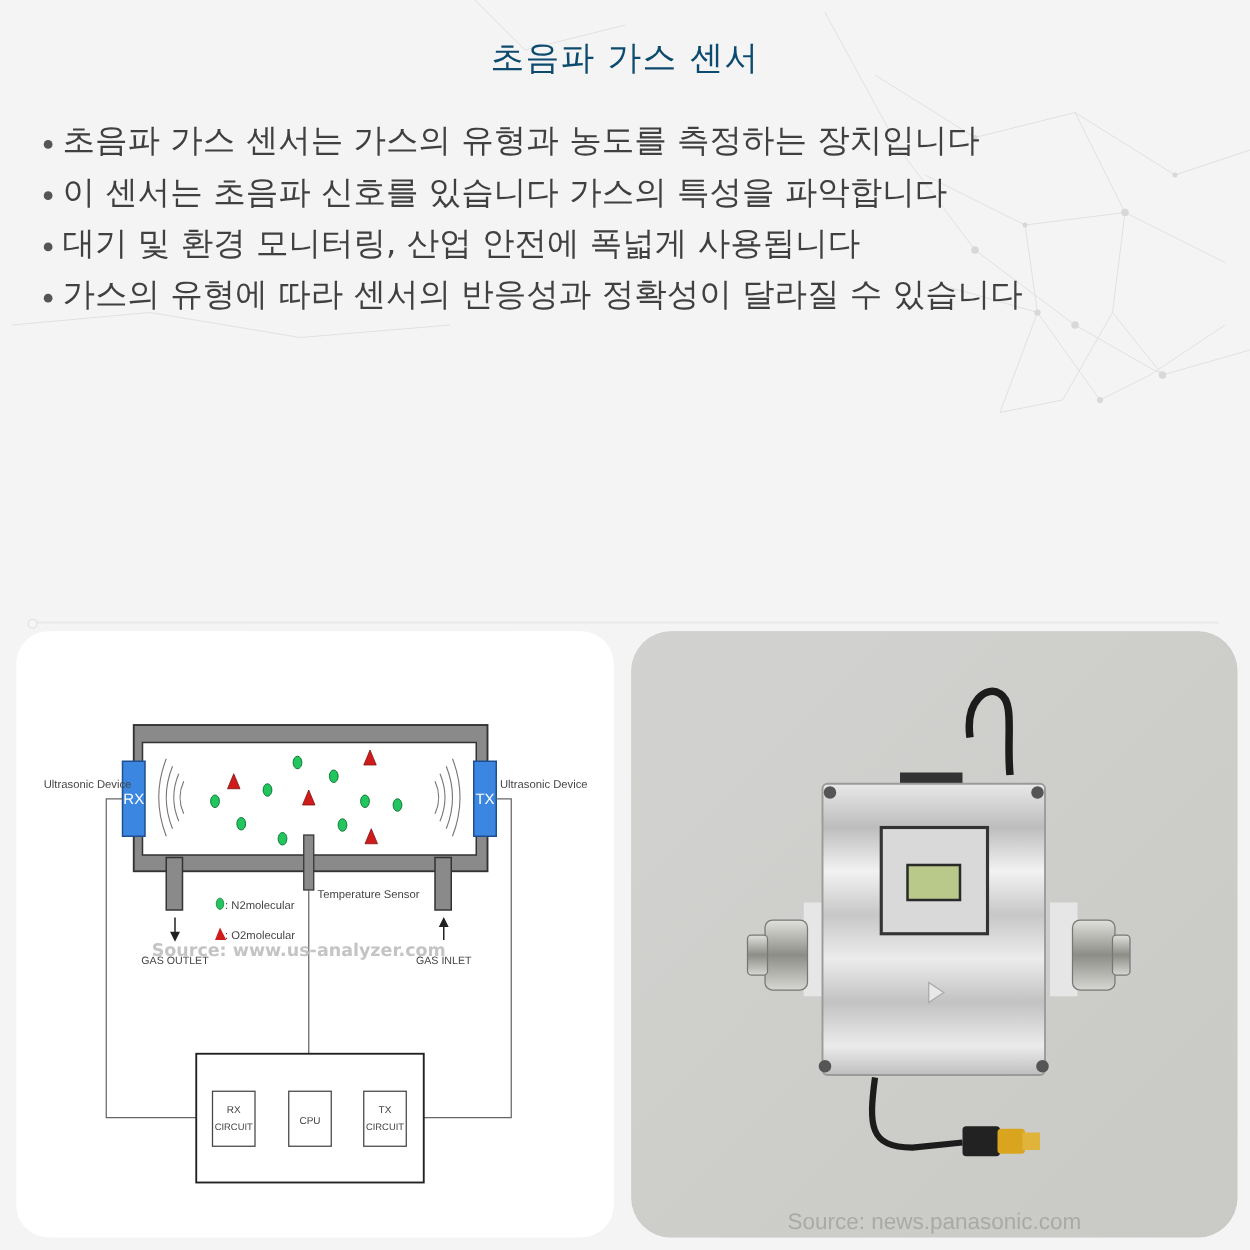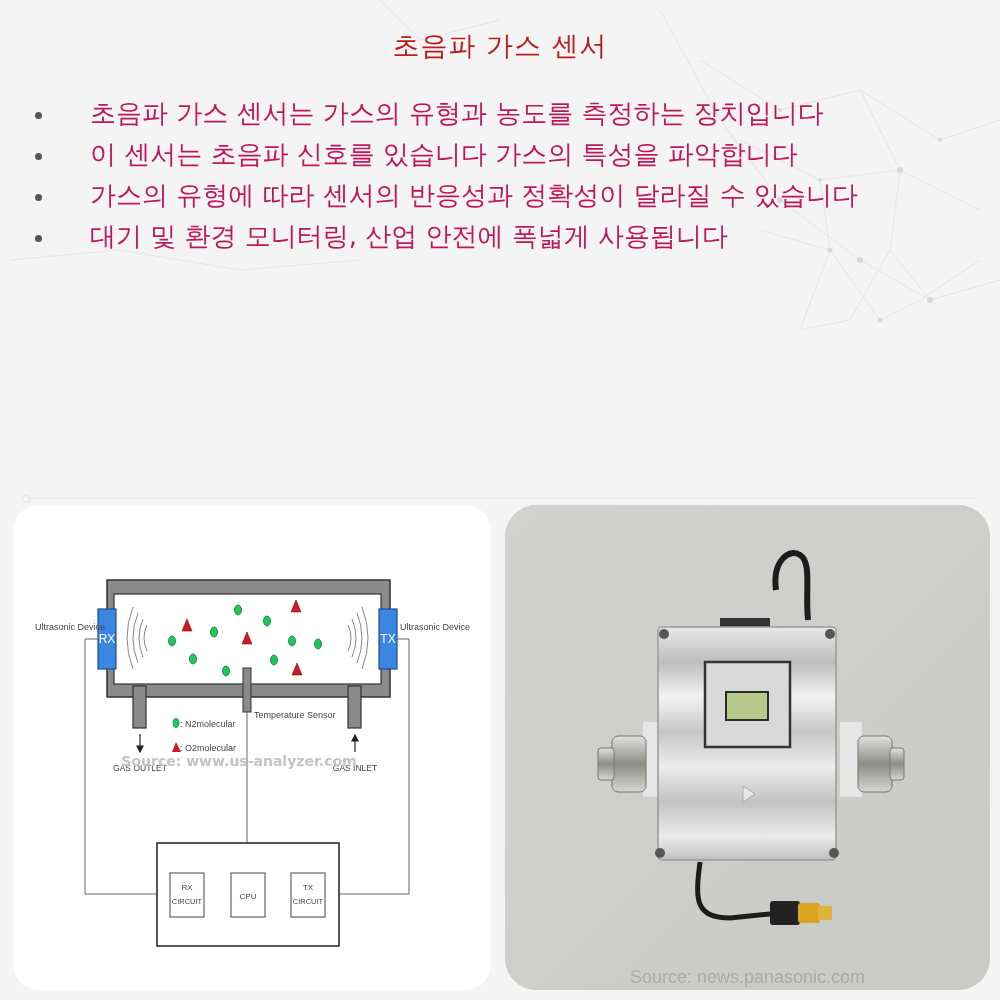--- a/index.html
+++ b/index.html
@@ -6,26 +6,26 @@
     html, body { width: 1000px; height: 1000px; overflow: hidden; }
     body {
       background: #f4f4f4;
       font-family: "DejaVu Sans", sans-serif;
       position: relative;
       color: #555;
     }
     .bg-pattern { position: absolute; left: 0; top: 0; width: 1000px; height: 480px; pointer-events: none; }
     .title {
       position: absolute; top: 28px; left: 0; width: 1000px; text-align: center;
-      font-size: 27px; color: #b91c1c; letter-spacing: 1px;
+      font-size: 27px; color: #0c4a6e; letter-spacing: 1px;
     }
     .bullets { position: absolute; top: 93px; left: 35px; width: 900px; list-style: none; }
     .bullets li {
-      font-size: 26px; line-height: 41px; color: #be185d; white-space: nowrap;
-      display: flex; align-items: center; gap: 40px;
+      font-size: 26px; line-height: 41px; color: #404040; white-space: nowrap;
+      display: flex; align-items: center;
     }
     .bullets .dot { display: inline-block; width: 7px; height: 7px; background: #555; border-radius: 50%; margin-right: 8px; margin-top: 4px; flex: none; }
     .divider {
       position: absolute; top: 497px; left: 25px; width: 950px; height: 2px; background: #ebebeb;
     }
     .divider::before { content: ""; position: absolute; left: -3px; top: -2px; width: 6px; height: 6px; border-radius: 50%; border: 1px solid #e2e2e2; background: #f6f6f6; }
     .panel-left {
       position: absolute; left: 13px; top: 505px; width: 478px; height: 485px;
       background: #ffffff; border-radius: 26px; overflow: hidden;
     }
@@ -73,25 +73,25 @@
   <li>
       <span class="dot"></span>
       <span>초음파 가스 센서는 가스의 유형과 농도를 측정하는 장치입니다</span>
     </li>
   <li>
       <span class="dot"></span>
       <span>이 센서는 초음파 신호를 있습니다 가스의 특성을 파악합니다</span>
     </li>
   <li>
       <span class="dot"></span>
+      <span>대기 및 환경 모니터링, 산업 안전에 폭넓게 사용됩니다</span>
+    </li>
+  <li>
+      <span class="dot"></span>
       <span>가스의 유형에 따라 센서의 반응성과 정확성이 달라질 수 있습니다</span>
-    </li>
-  <li>
-      <span class="dot"></span>
-      <span>대기 및 환경 모니터링, 산업 안전에 폭넓게 사용됩니다</span>
     </li>
 </ul>
 
 <div class="divider"></div>
 
 <div class="panel-left">
   <svg class="diagram" viewBox="13 505 478 485">
 
     <rect x="107" y="580" width="283" height="117" fill="#8a8a8a" stroke="#333" stroke-width="1.5"></rect>
     <rect x="114" y="594" width="267" height="90" fill="#ffffff" stroke="#333" stroke-width="1.2"></rect>

